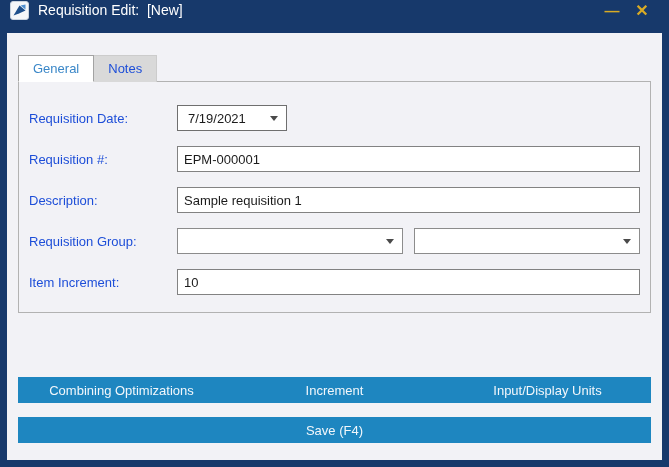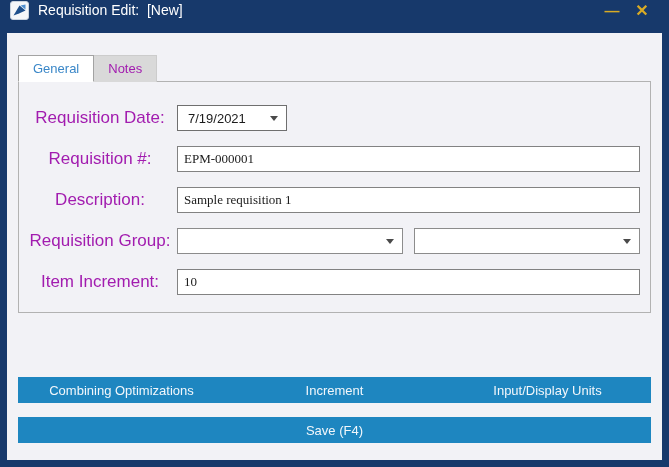--- a/index.html
+++ b/index.html
@@ -52,40 +52,40 @@
     cursor:pointer;
   }
   .tab.active {
     background:#ffffff;
     border:1px solid #a3a3a3; border-bottom:1px solid #ffffff;
     color:#3a87c8;
   }
   .tab.inactive {
     background:#d9d9d9;
     border:1px solid #cccccc; border-left:none; border-bottom:none;
-    color:#a21caf;
+    color:#1d4ed8;
   }
   .group-box {
     position:relative; z-index:1;
     border:1px solid #b2b2b2;
     background:#f2f2f6;
     height:232px; flex:0 0 auto;
     padding:23px 10px 18px 10px;
     display:flex; flex-direction:column; gap:15px;
   }
   .form-row { display:flex; align-items:center; height:26px; flex:0 0 26px; }
   .field-label {
     width:148px; flex:0 0 148px;
-    text-align:center; padding-right:6px;
-    font-size:17px; color:#a21caf;
+    text-align:left; padding-right:6px;
+    font-size:13px; color:#1d4ed8;
   }
   .text-input {
     flex:1 1 auto; height:26px;
     border:1px solid #828282; background:#ffffff;
-    font-family:Liberation Serif, serif;
+    font-family:Liberation Sans, sans-serif;
     font-size:13px; color:#1b1b1b; padding:0 6px;
     outline:none;
   }
   .combo {
     height:26px; background:#ffffff;
     border:1px solid #8c8c8c;
     display:flex; align-items:center;
     padding:0 8px 0 10px; cursor:default;
   }
   .combo.date-combo { width:110px; flex:0 0 110px; border-color:#6f6f6f; }

